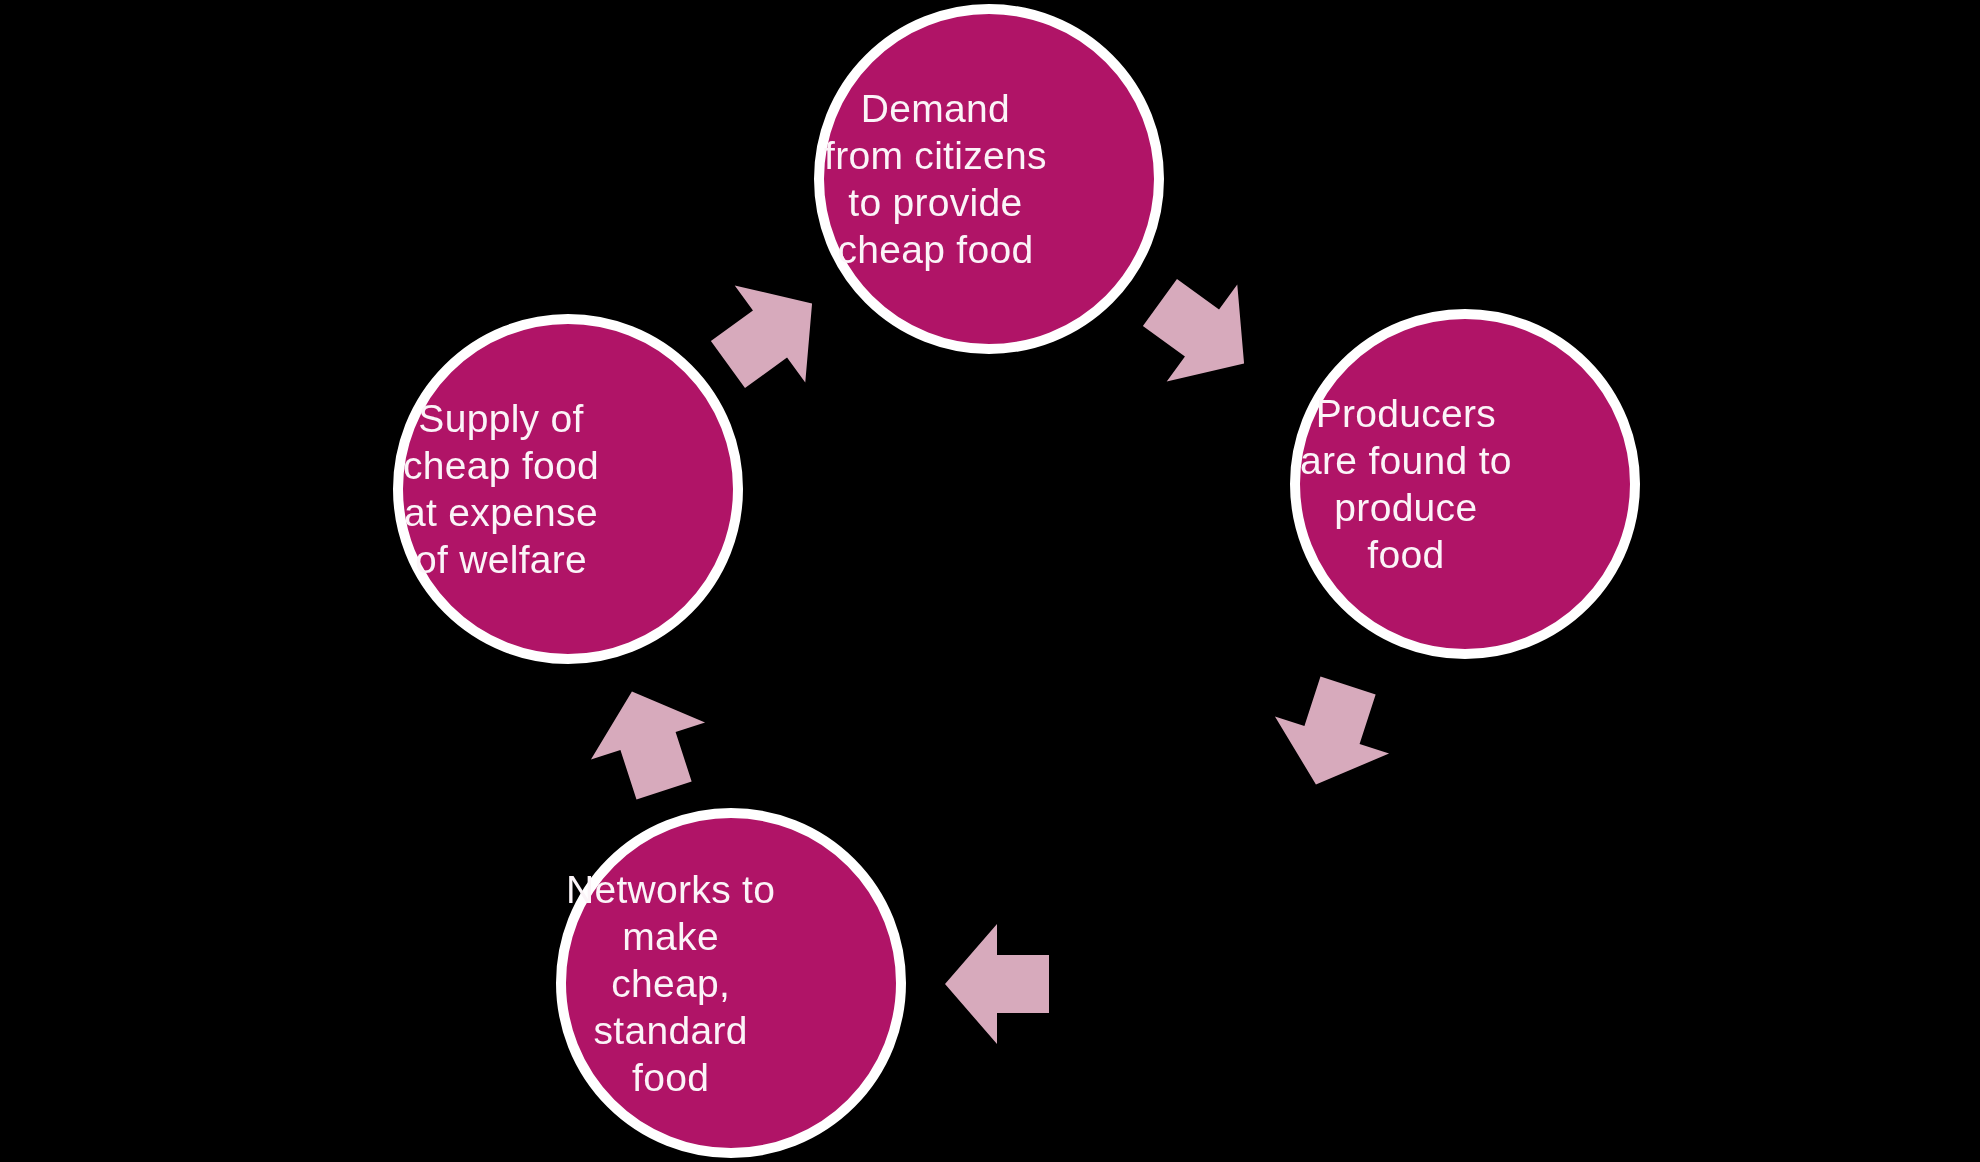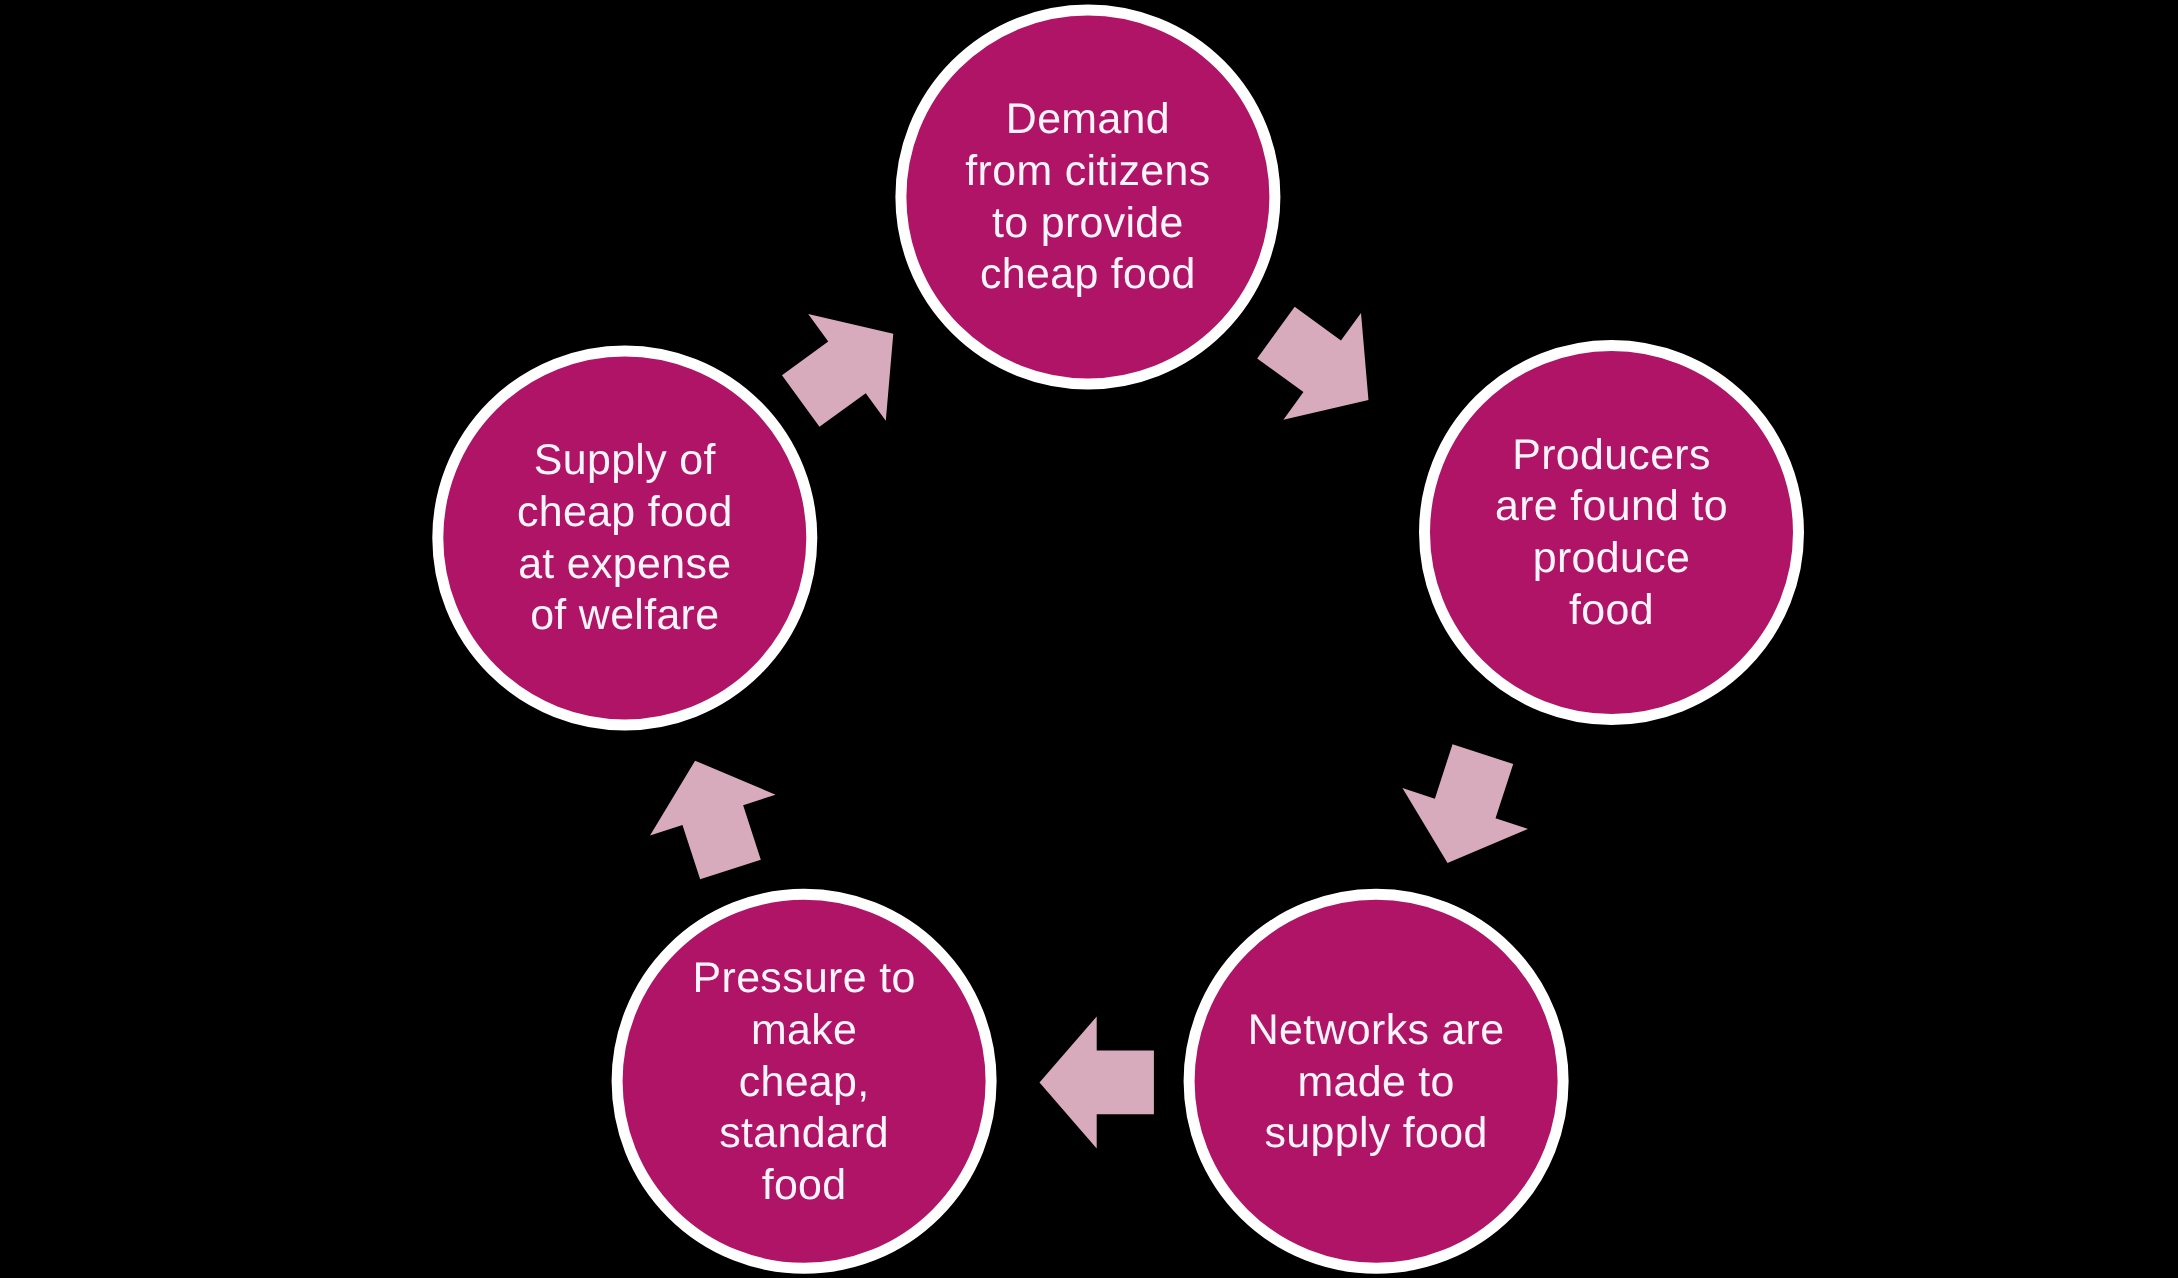--- a/index.html
+++ b/index.html
@@ -18,21 +18,21 @@
   .node {
     position: absolute;
     width: 350px;
     height: 350px;
     box-sizing: border-box;
     border-radius: 50%;
     border: 10px solid var(--node-ring, #fff);
     background: var(--node-fill, #b01467);
     display: flex;
     align-items: center;
-    justify-content: center;
+    justify-content: flex-start;
   }
   .node-label {
     white-space: pre-line;
     text-align: center;
     color: var(--text, #fbf4f8);
     font-size: 39px;
     line-height: 47px;
     font-weight: 400;
     letter-spacing: 0.3px;
   }
@@ -83,28 +83,23 @@
 cheap food</div>
   </div>
 
   <div class="node" id="node-producers">
     <div class="node-label">Producers
 are found to
 produce
 food</div>
   </div>
 
-  <div class="node" id="node-networks">
-    <div class="node-label">Networks are
-made to
-supply food</div>
-  </div>
 
   <div class="node" id="node-pressure">
-    <div class="node-label">Pressure to
+    <div class="node-label">Networks to
 make
 cheap,
 standard
 food</div>
   </div>
 
   <div class="node" id="node-supply">
     <div class="node-label">Supply of
 cheap food
 at expense

